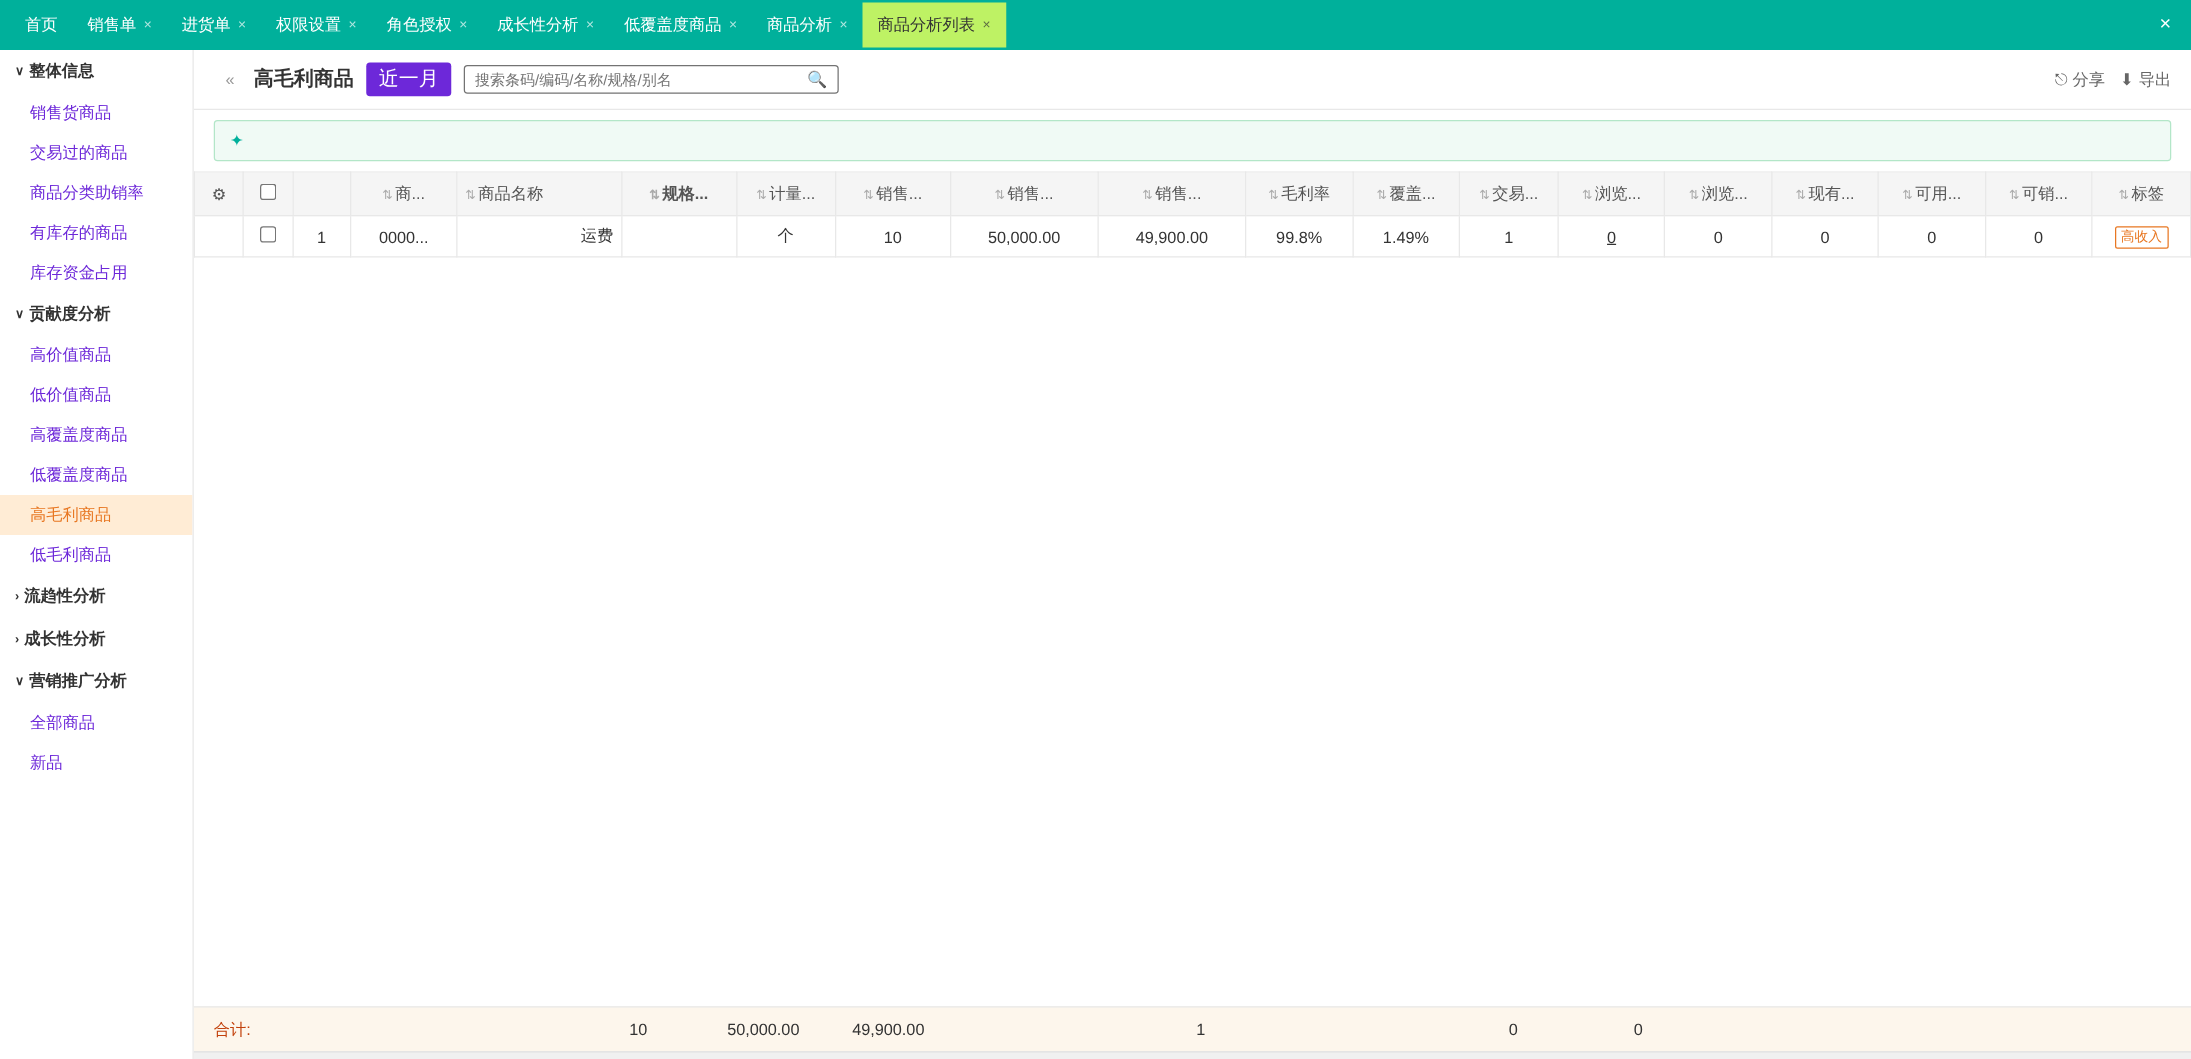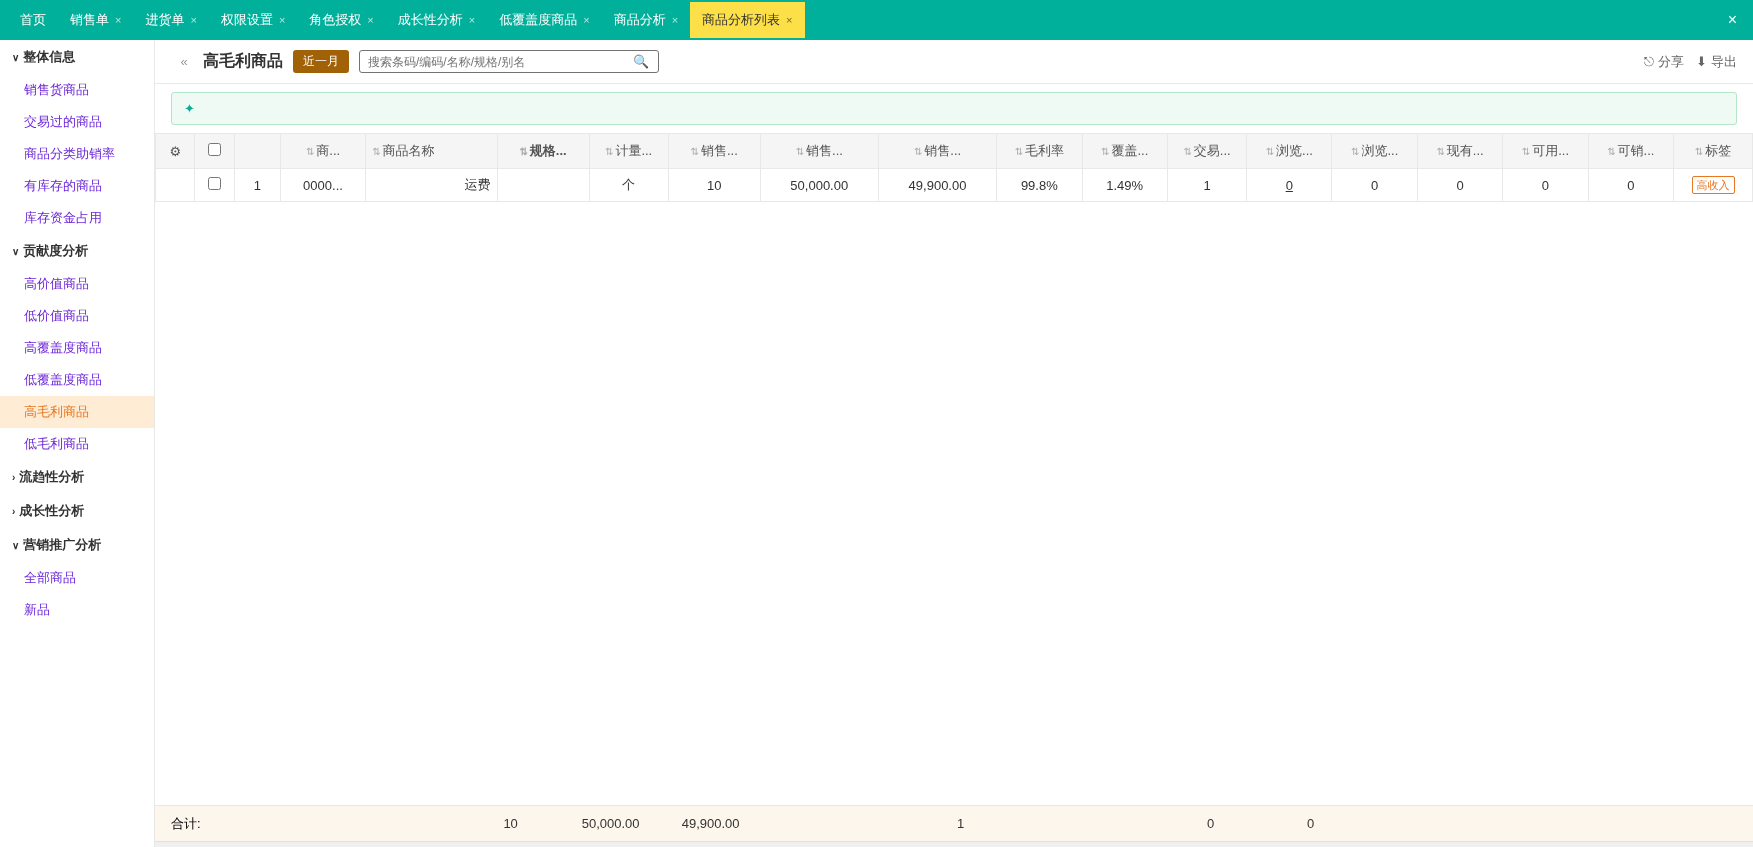--- a/index.html
+++ b/index.html
@@ -86,27 +86,27 @@
       padding: 10px 16px;
       border-bottom: 1px solid #e8e8e8;
       gap: 10px;
     }
     .content-title {
       font-size: 16px;
       font-weight: bold;
       color: #333;
     }
     .filter-btn {
-      background: #a16207;
+      background: #6d28d9;
       color: white;
       border: none;
       border-radius: 3px;
       padding: 3px 10px;
       cursor: pointer;
-      font-size: 12px;
+      font-size: 16px;
     }
     .search-box {
       display: flex;
       align-items: center;
       border: 1px solid #737373;
       border-radius: 3px;
       padding: 3px 8px;
       flex: 1;
       max-width: 300px;
     }
@@ -190,21 +190,21 @@
       display: flex;
       align-items: center;
       background: #fdf6ec;
       border-top: 1px solid #e8e8e8;
       padding: 8px 16px;
       font-size: 12px;
       color: #333;
       gap: 20px;
       min-height: 36px;
     }
-    .footer-label { color: #000000; }
+    .footer-label { color: #c2410c; }
     .footer-cell { width: 80px; text-align: center; }
 
     
     .bottom-scrollbar {
       height: 10px;
       background: #f0f0f0;
       border-top: 1px solid #e0e0e0;
     }
 
     .col-setting { width: 30px; }
@@ -257,21 +257,21 @@
     <span class="close-x">×</span>
   </div>
   <div class="nav-item">
     <span>低覆盖度商品</span>
     <span class="close-x">×</span>
   </div>
   <div class="nav-item">
     <span>商品分析</span>
     <span class="close-x">×</span>
   </div>
-  <div class="nav-item active" style="background:#fde047; color:#333;">
+  <div class="nav-item active" style="background:#bef264; color:#333;">
     <span>商品分析列表</span>
     <span class="close-x" style="color:#333;">×</span>
   </div>
   <div class="nav-close-btn">×</div>
 </div>
 
 <div class="main-layout">
 
   <div class="sidebar">
 

